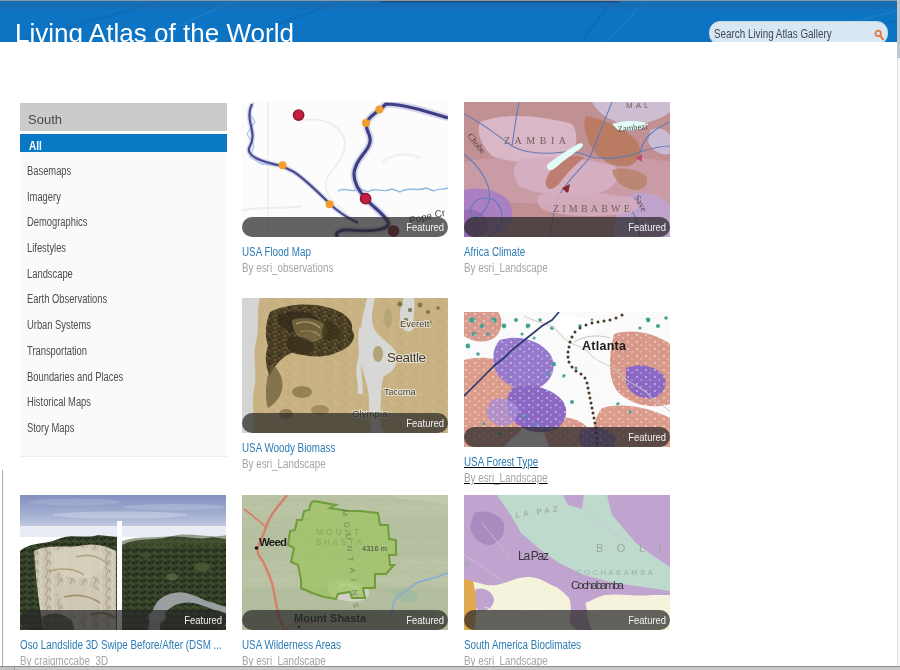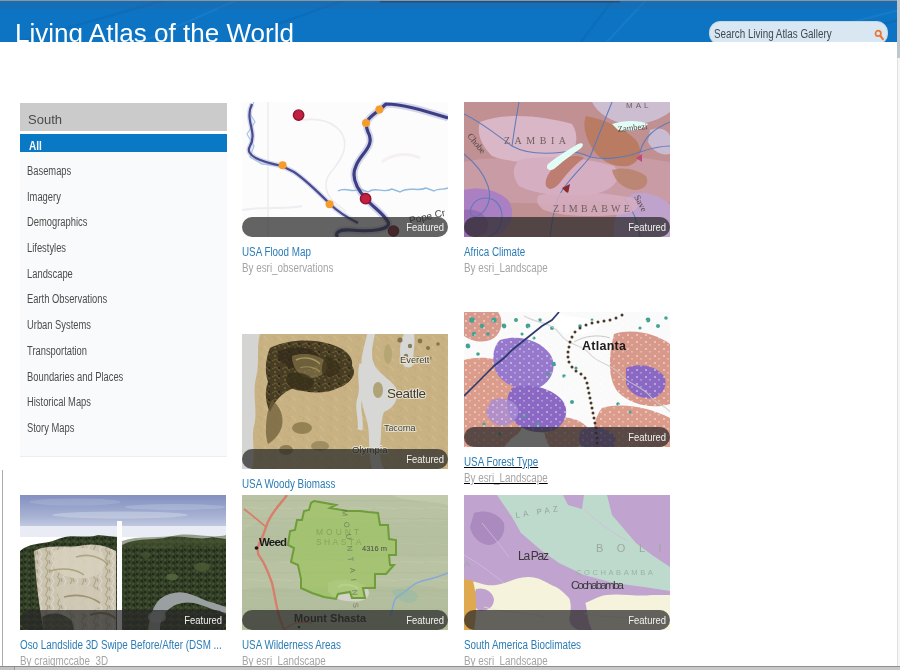--- a/index.html
+++ b/index.html
@@ -155,21 +155,21 @@
 <text x="162" y="6" font-size="8" fill="#6f6060" letter-spacing="3">MAL</text>
 </svg>
 <div class="band">
         <span>Featured</span>
       </div>
 </div>
 <div class="ctitle">Africa Climate</div>
 <div class="cby">By esri_Landscape</div>
 </div>
 
-<div class="card" style="left:242px;top:298px;margin-top:36px;">
+<div class="card" style="left:242px;top:298px;">
 <div class="thumb">
 <svg width="206" height="135" viewBox="0 0 206 135">
 <defs>
 <pattern id="ctex" width="14" height="10" patternUnits="userSpaceOnUse">
 <rect width="14" height="10" fill="#c8b284"></rect>
 <path d="M1,2 L6,4 L4,8" stroke="#bca674" stroke-width="1.2" fill="none" opacity="0.5"></path>
 <path d="M8,2 L12,7" stroke="#d4c494" stroke-width="1.2" fill="none" opacity="0.55"></path>
 </pattern>
 <pattern id="dtex" width="10" height="8" patternUnits="userSpaceOnUse">
 <rect width="10" height="8" fill="#473c24"></rect>

